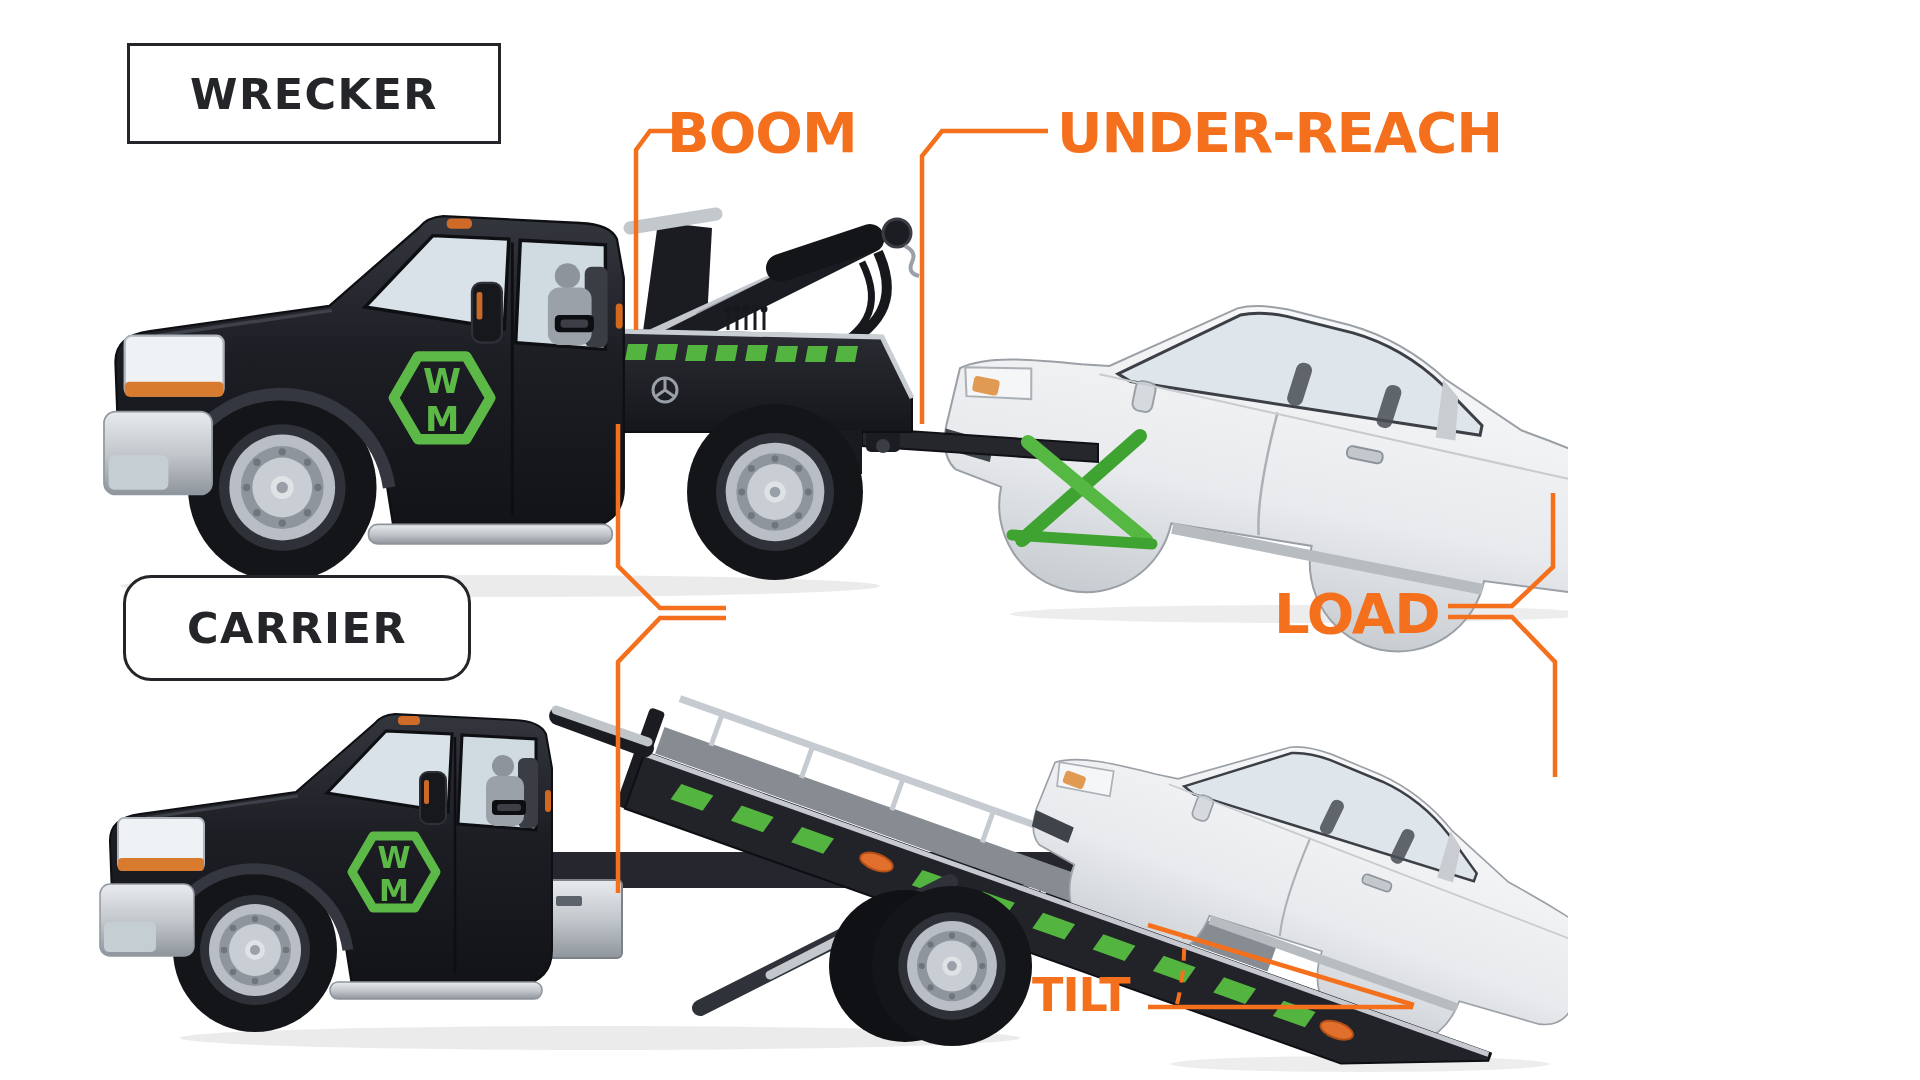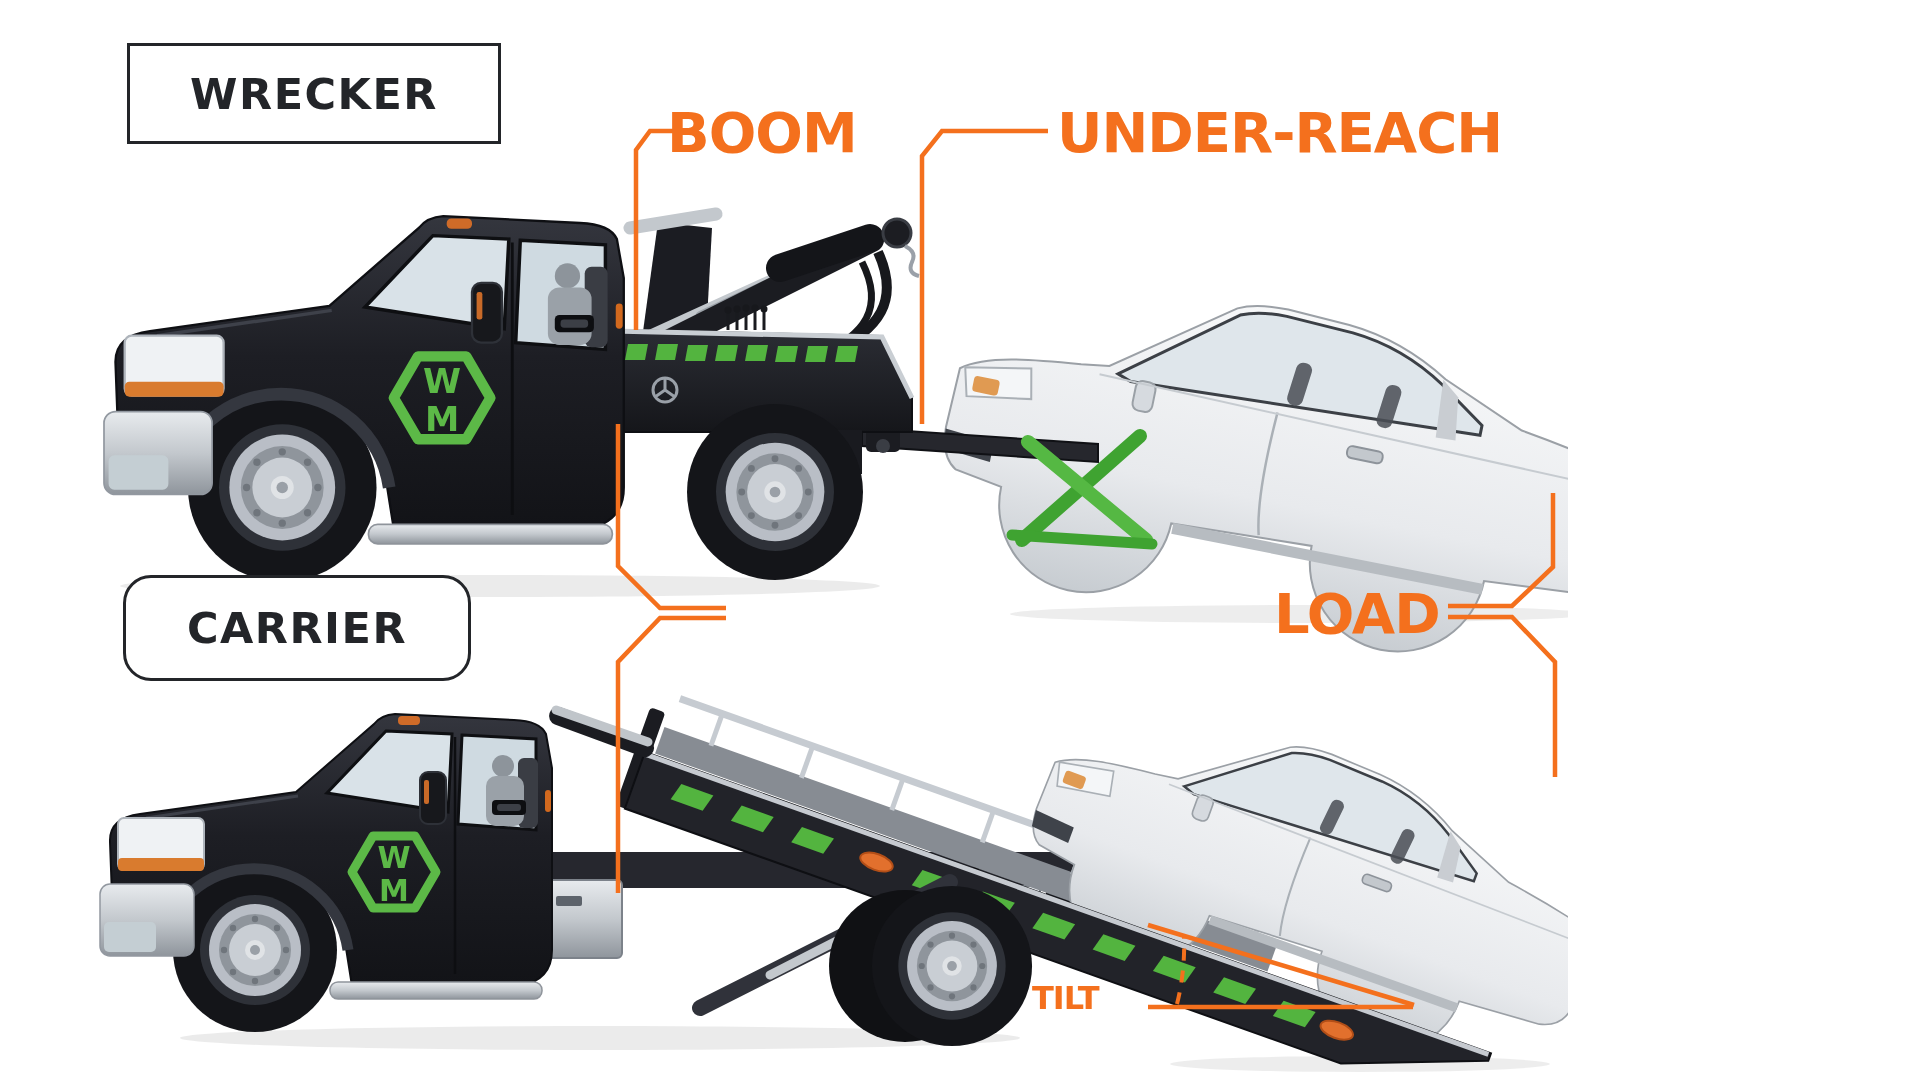--- a/index.html
+++ b/index.html
@@ -10,21 +10,21 @@
            display:flex;align-items:center;justify-content:center;
            font-weight:bold;color:#232529;letter-spacing:1.5px;}
   #wrecker-box{left:127px;top:43px;width:368px;height:95px;font-size:43px;}
   #carrier-box{left:123px;top:575px;width:342px;height:100px;font-size:43px;border-radius:28px;}
   .callout{position:absolute;font-weight:bold;color:#F4701D;font-size:56px;
            letter-spacing:-1px;white-space:nowrap;line-height:1;}
   #lbl-boom{left:667px;top:105px;}
   #lbl-under-reach{left:1057px;top:105px;}
   #lbl-truck-chassis{left:733px;top:586px;}
   #lbl-load{left:1255px;top:586px;margin-left:19px;}
-  #lbl-tilt{left:1032px;top:972px;font-size:32px;margin-top:10px;}
+  #lbl-tilt{left:1032px;top:972px;font-size:46px;}
 </style>
 </head>
 <body>
 
 <div id="canvas">
 
 <svg id="scene" viewBox="0 0 1920 1080" xmlns="http://www.w3.org/2000/svg">
   <defs>
     <linearGradient id="gBody" x1="0" y1="0" x2="0" y2="1">
       <stop offset="0" stop-color="#34363e"></stop>

